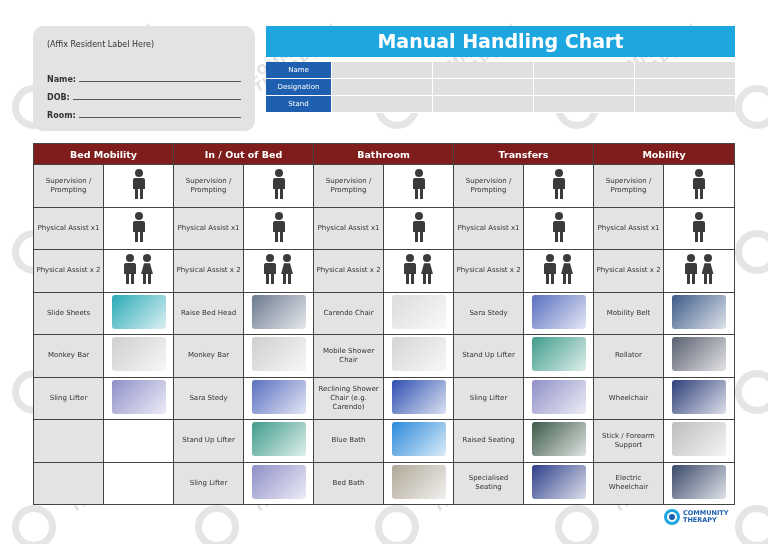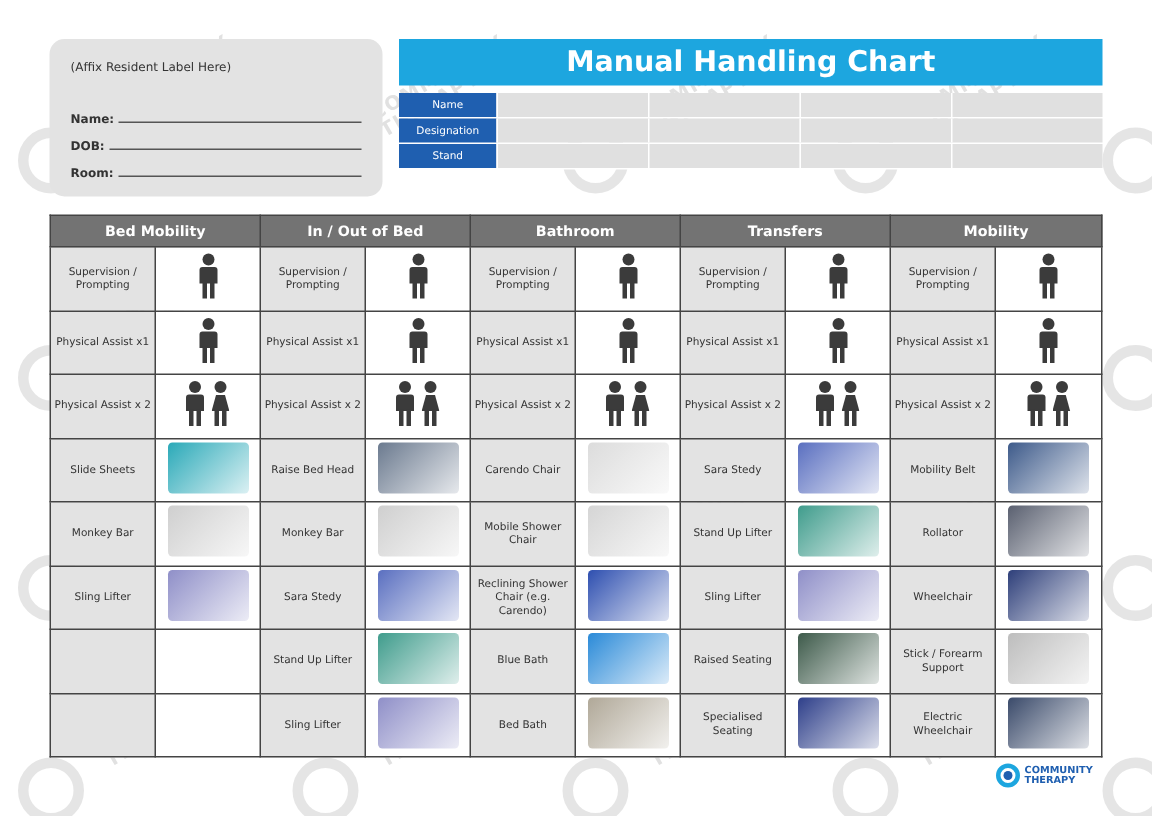--- a/index.html
+++ b/index.html
@@ -10,21 +10,21 @@
   .resident-box { position: absolute; left: 33px; top: 26px; width: 222px; height: 105px; background: #e3e3e3; border-radius: 10px; padding: 14px 14px; }
   .resident-box .title { font-size: 8px; color: #333; margin-bottom: 19px; }
   .resident-box .field { display: flex; align-items: flex-end; font-size: 8px; color: #333; height: 16px; margin-bottom: 2px; font-weight: bold; }
   .resident-box .field .line { flex: 1; border-bottom: 1px solid #555; margin-left: 3px; margin-bottom: 2px; }
   .title-bar { position: absolute; left: 266px; top: 26px; width: 469px; height: 31px; background: #1da6df; color: #fff; font-size: 19px; font-weight: bold; text-align: center; line-height: 31px; }
   .sign-table { position: absolute; left: 266px; top: 62px; width: 469px; }
   .sign-row { display: flex; height: 17px; border-bottom: 1px solid #fff; }
   .sign-row .lbl { width: 65px; background: #1f5fb0; color: #fff; font-size: 7px; text-align: center; line-height: 16px; }
   .sign-row .cell { flex: 1; background: #e0e0e0; border-left: 1px solid #fff; }
   .main-table { position: absolute; left: 33px; top: 143px; width: 701px; border-collapse: collapse; table-layout: fixed; }
-  .main-table th { background: #737373; color: #fff; font-size: 9.5px; font-weight: bold; height: 21px; border: 1px solid #444; }
+  .main-table th { background: #7f1d1d; color: #fff; font-size: 9.5px; font-weight: bold; height: 21px; border: 1px solid #444; }
   .main-table td { height: 42.5px; border: 1px solid #444; font-size: 7px; text-align: center; vertical-align: middle; padding: 1px; line-height: 9px; color: #333; }
   .main-table td.lab { background: #e3e3e3; }
   .main-table td.img { background: #fff; }
   .fig { display: inline-flex; gap: 3px; align-items: flex-end; }
   .person { display: inline-block; position: relative; width: 14px; height: 30px; }
   .person .head { position: absolute; left: 3px; top: 0; width: 8px; height: 8px; border-radius: 50%; background: #3b3b3b; }
   .person .body { position: absolute; left: 1px; top: 9px; width: 12px; height: 11px; background: #3b3b3b; border-radius: 2px 2px 0 0; }
   .person .legs { position: absolute; left: 3px; top: 19px; width: 8px; height: 11px; border-left: 3px solid #3b3b3b; border-right: 3px solid #3b3b3b; }
   .person.f .body { clip-path: polygon(25% 0, 75% 0, 100% 100%, 0 100%); border-radius: 0; }
   .equip { display: inline-block; width: 54px; height: 34px; border-radius: 3px; }

